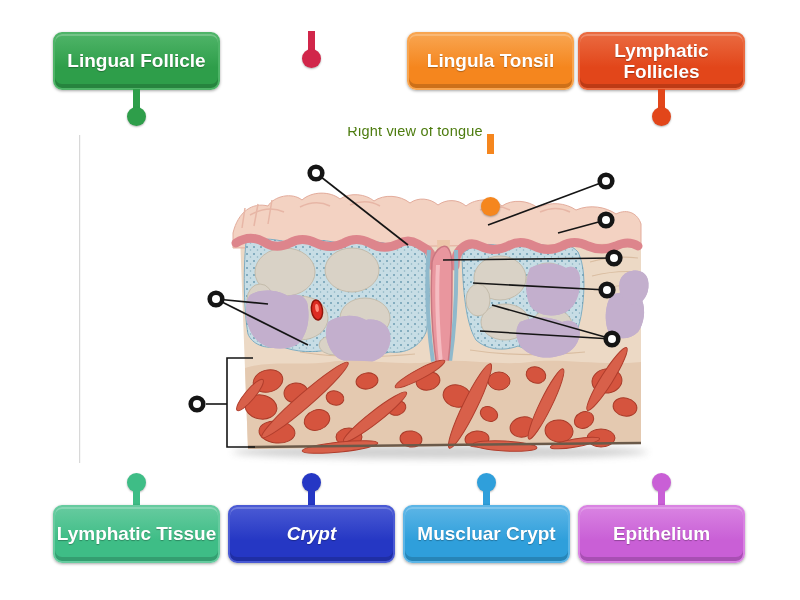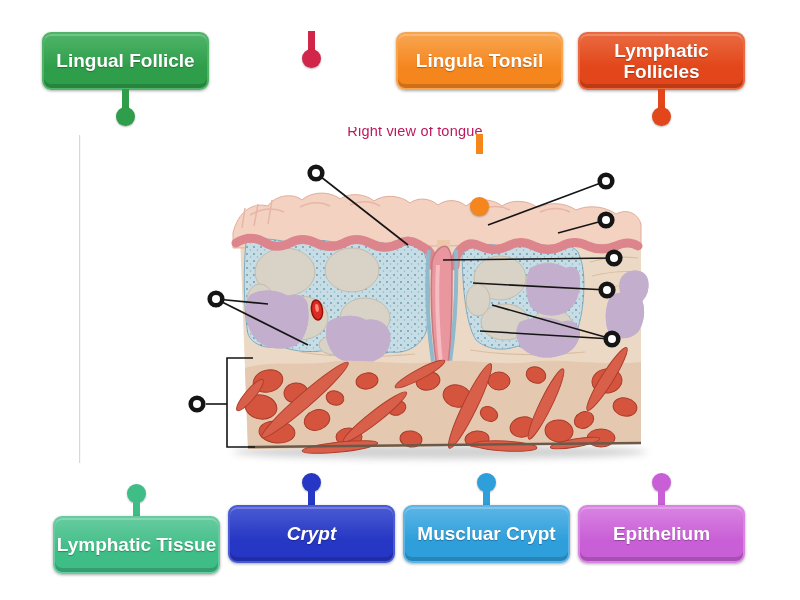--- a/index.html
+++ b/index.html
@@ -18,21 +18,21 @@
   .stem{width:7px;height:20px;background:var(--main);}
   .knob{width:19px;height:19px;border-radius:50%;background:var(--main);
         box-shadow:0 1px 2px rgba(0,0,0,.3);}
   .tag.top .stem{margin-top:-1px;}
   .tag.top .knob{margin-top:-2px;}
   .tag.bottom .stem{margin-top:-2px;height:18px;}
   .tag.bottom .tag-btn{margin-top:-3px;}
   
   .fig-title{position:absolute;left:285px;top:127px;width:260px;height:17px;overflow:hidden;}
   .fig-title span{display:block;margin-top:-4px;text-align:center;font-size:14.5px;
-                  color:#be185d;letter-spacing:.2px;}
+                  color:#4d7c0f;letter-spacing:.2px;}
   .diagram{position:absolute;left:0;top:0;}
 </style>
 </head>
 <body>
 
 <div class="stage">
 
   <svg class="diagram" width="800" height="600" viewBox="0 0 800 600">
     <defs>
       <pattern id="stipple" width="7" height="7" patternUnits="userSpaceOnUse">
@@ -218,47 +218,47 @@
       <circle cx="612" cy="339" r="6.3"></circle>
       <circle cx="216" cy="299" r="6.3"></circle>
       <circle cx="197" cy="404" r="6.3"></circle>
     </g>
   </svg>
 
   <div class="fig-title">
     <span>Right view of tongue</span>
   </div>
 
-  <div class="tag top" style="left: 42px; top: 32px; --main: #2e9e4a; --light: #4fb468; --dark: #1f7a38;">
+  <div class="tag top" style="left: 53px; top: 32px; --main: #2e9e4a; --light: #4fb468; --dark: #1f7a38;">
     <div class="tag-btn">
       <span>Lingual Follicle</span>
       </div>
     <div class="stem"></div>
     <div class="knob"></div>
   </div>
   <div class="tag top" style="left: 228px; top: 32px; --main: #d1264a; --light: #de5270; --dark: #a61c3a;">
     <div class="stem"></div>
     <div class="knob"></div>
   </div>
-  <div class="tag top" style="left: 396px; top: 32px; gap: 45px; --main: #f5861e; --light: #f8a550; --dark: #d06a0e;">
+  <div class="tag top" style="left: 407px; top: 32px; gap: 45px; --main: #f5861e; --light: #f8a550; --dark: #d06a0e;">
     <div class="tag-btn">
       <span>Lingula Tonsil</span>
       </div>
     <div class="stem"></div>
     <div class="knob"></div>
   </div>
   <div class="tag top" style="left: 578px; top: 32px; --main: #e2461a; --light: #ea6a40; --dark: #b93513;">
     <div class="tag-btn">
       <span>Lymphatic Follicles</span>
       </div>
     <div class="stem"></div>
     <div class="knob"></div>
   </div>
 
-  <div class="tag bottom" style="left: 53px; top: 484px; --main: #3ebd86; --light: #66cb9f; --dark: #2e9c6b;">
+  <div class="tag bottom" style="left: 53px; top: 473px; --main: #3ebd86; --light: #66cb9f; --dark: #2e9c6b;">
     <div class="knob"></div>
     <div class="stem"></div>
     <div class="tag-btn">
       <span>Lymphatic Tissue</span>
       </div>
   </div>
   <div class="tag bottom" style="left: 228px; top: 473px; font-style: italic; --main: #2537c4; --light: #4a5ad4; --dark: #1b2798;">
     <div class="knob"></div>
     <div class="stem"></div>
     <div class="tag-btn">

